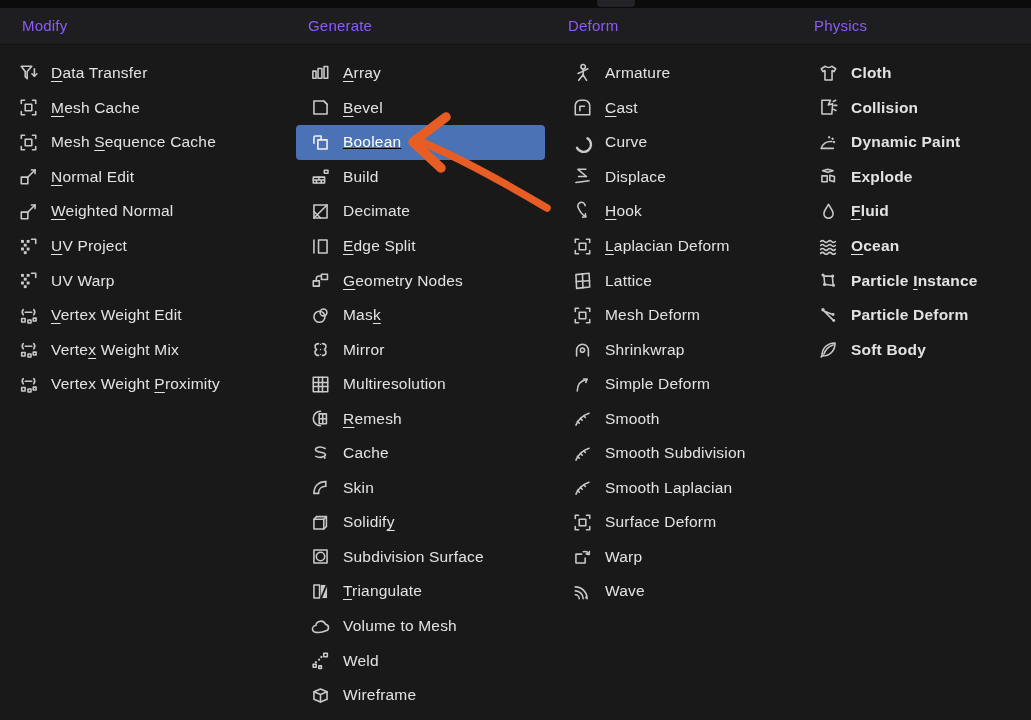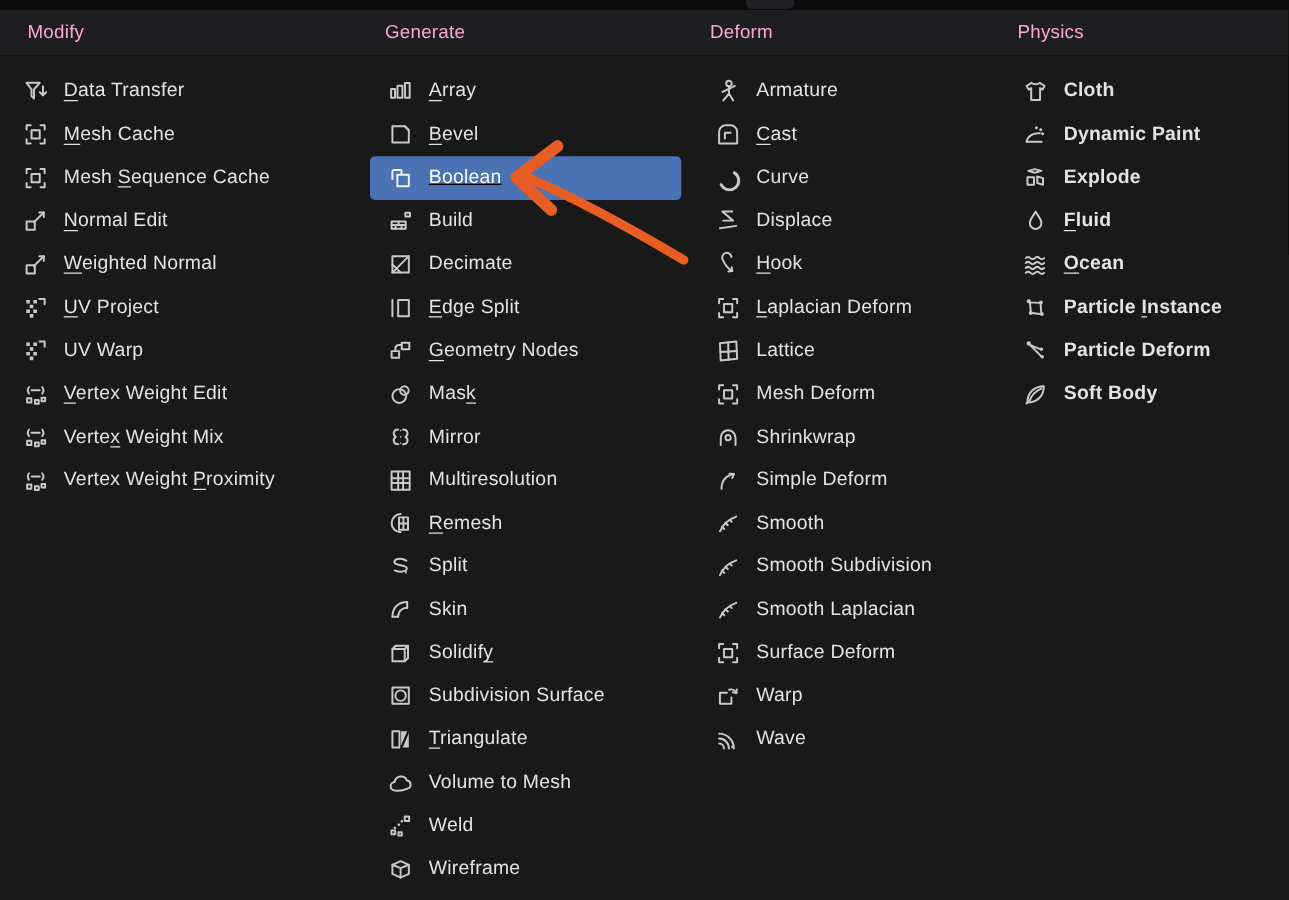--- a/index.html
+++ b/index.html
@@ -10,21 +10,21 @@
     -webkit-font-smoothing:antialiased;
   }
   .top-strip{position:absolute;left:0;top:0;width:100%;height:8px;background:#0b0b0c;}
   .notch{position:absolute;left:597px;top:0;width:38px;height:7px;background:#232327;border-radius:0 0 4px 4px;}
   .header-band{
     position:absolute;left:0;top:8px;width:100%;height:36px;
     background:#1e1e20;border-bottom:1px solid #121212;
   }
   .col-header{
     position:absolute;top:0;height:36px;line-height:36px;
-    font-size:15px;color:#f9a8d4;letter-spacing:.2px;
+    font-size:15px;color:#8b5cf6;letter-spacing:.2px;
   }
   .menu-column{position:absolute;top:56px;}
   .menu-item{
     display:flex;align-items:center;height:34.55px;
     padding-left:14px;border-radius:4px;box-sizing:border-box;
     cursor:default;
     text-align:right;
   }
   .menu-item .icon{
     width:21px;height:21px;margin-right:12px;flex:0 0 auto;
@@ -284,21 +284,21 @@
           </span>
           <span class="label"><span class="accel">R</span>emesh</span>
         </div>
         <div class="menu-item">
           <span class="icon">
             <svg viewBox="0 0 16 16">
               <path d="M11.5 4.2C8 2.2 4 3.2 4.2 5.2c.2 2.2 7.6 1.4 7.6 3.6 0 2-4.6 2.8-7.4 1.4"></path>
               <path d="M11.9 11.3a.7.7 0 100 .1z" fill="currentColor" stroke="none"></path>
             </svg>
           </span>
-          <span class="label">Split</span>
+          <span class="label">Cache</span>
         </div>
         <div class="menu-item">
           <span class="icon">
             <svg viewBox="0 0 16 16">
               <path d="M3 12.5C3 7 6.5 3.5 12 3.5"></path>
               <path d="M6.5 12.5c0-3.4 2.4-5.5 5.5-5.5"></path>
               <path d="M3 12.5h3.5M12 3.5v3.5"></path>
             </svg>
           </span>
           <span class="label">Skin</span>
@@ -523,20 +523,29 @@
         </div>
       </div>
       <div class="menu-column" style="left: 804px; width: 218px; font-weight: bold;">
         <div class="menu-item">
           <span class="icon">
             <svg viewBox="0 0 16 16">
               <path d="M5.5 2.5L2.5 4.4l1.3 2.2 1.5-.9V13h5.4V5.7l1.5.9 1.3-2.2-3-1.9c-1 1.2-4 1.2-5 0z"></path>
             </svg>
           </span>
           <span class="label">Cloth</span>
+        </div>
+        <div class="menu-item">
+          <span class="icon">
+            <svg viewBox="0 0 16 16">
+              <path d="M3 2.5h6.5L7.8 6l3.4-.8-.7 7.8H3z"></path>
+              <path d="M11.6 3.4l1.9-.9M12.3 6.4h2M11.9 9.4l1.8.9"></path>
+            </svg>
+          </span>
+          <span class="label">Collision</span>
         </div>
         <div class="menu-item">
           <span class="icon">
             <svg viewBox="0 0 16 16">
               <path d="M2.5 12.5C3.2 9 6.5 6.9 10.5 7.3"></path>
               <path d="M2.5 12.5h9.2"></path>
               <path d="M9.4 3.9a.9.9 0 100 .1z" fill="currentColor" stroke="none"></path>
               <path d="M12 5.1a.9.9 0 100 .1z" fill="currentColor" stroke="none"></path>
               <path d="M13.1 7.6a.9.9 0 100 .1z" fill="currentColor" stroke="none"></path>
             </svg>

